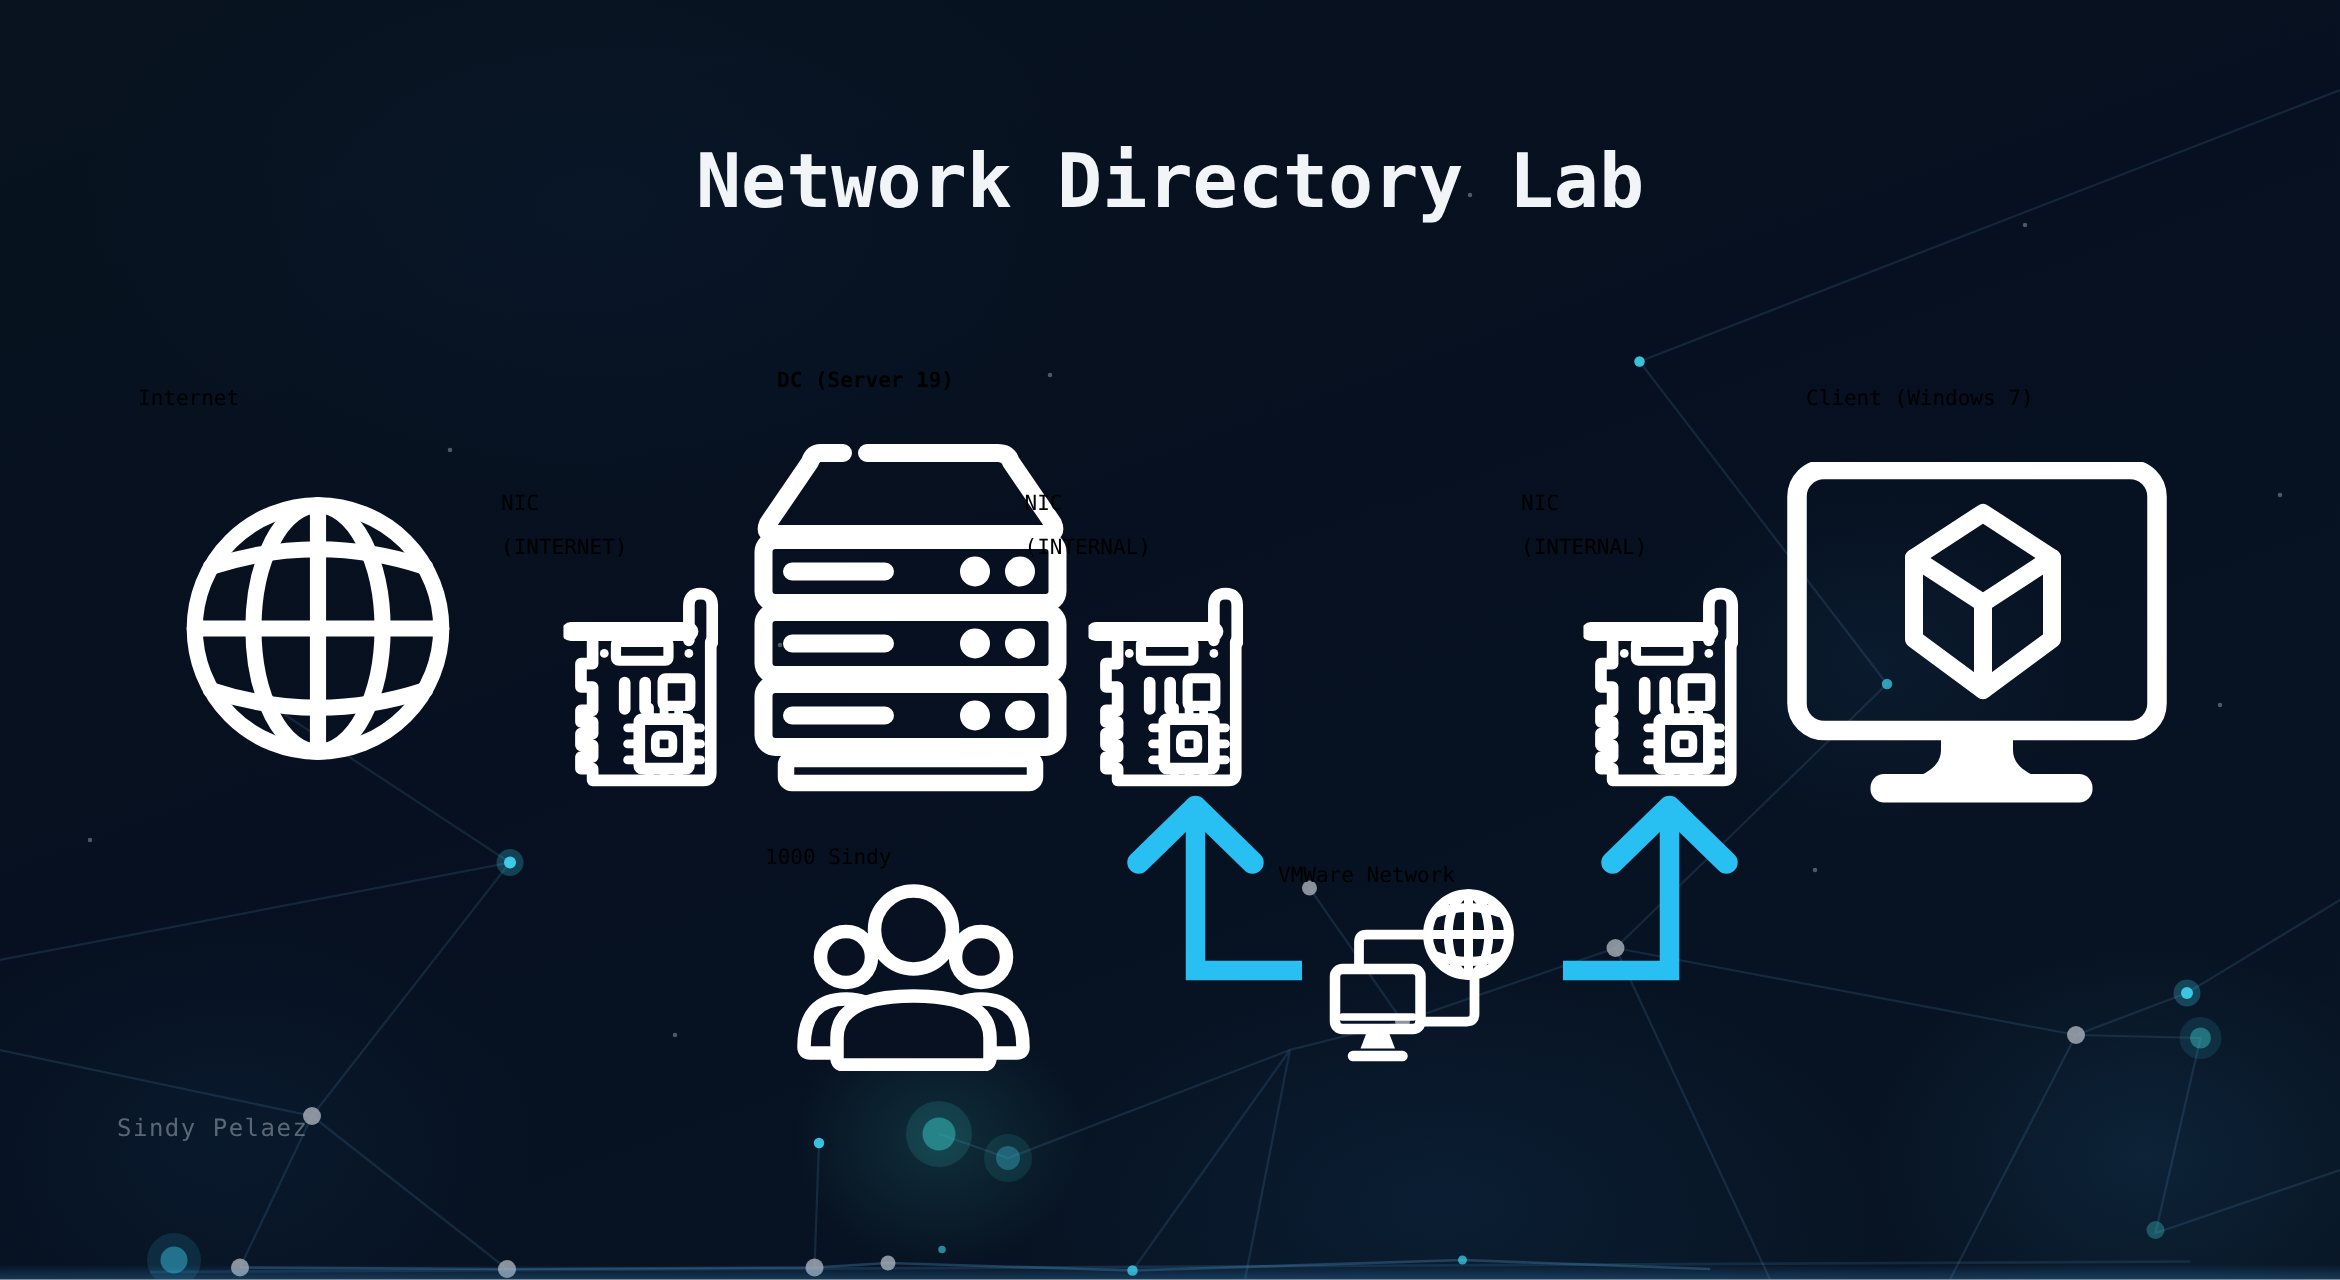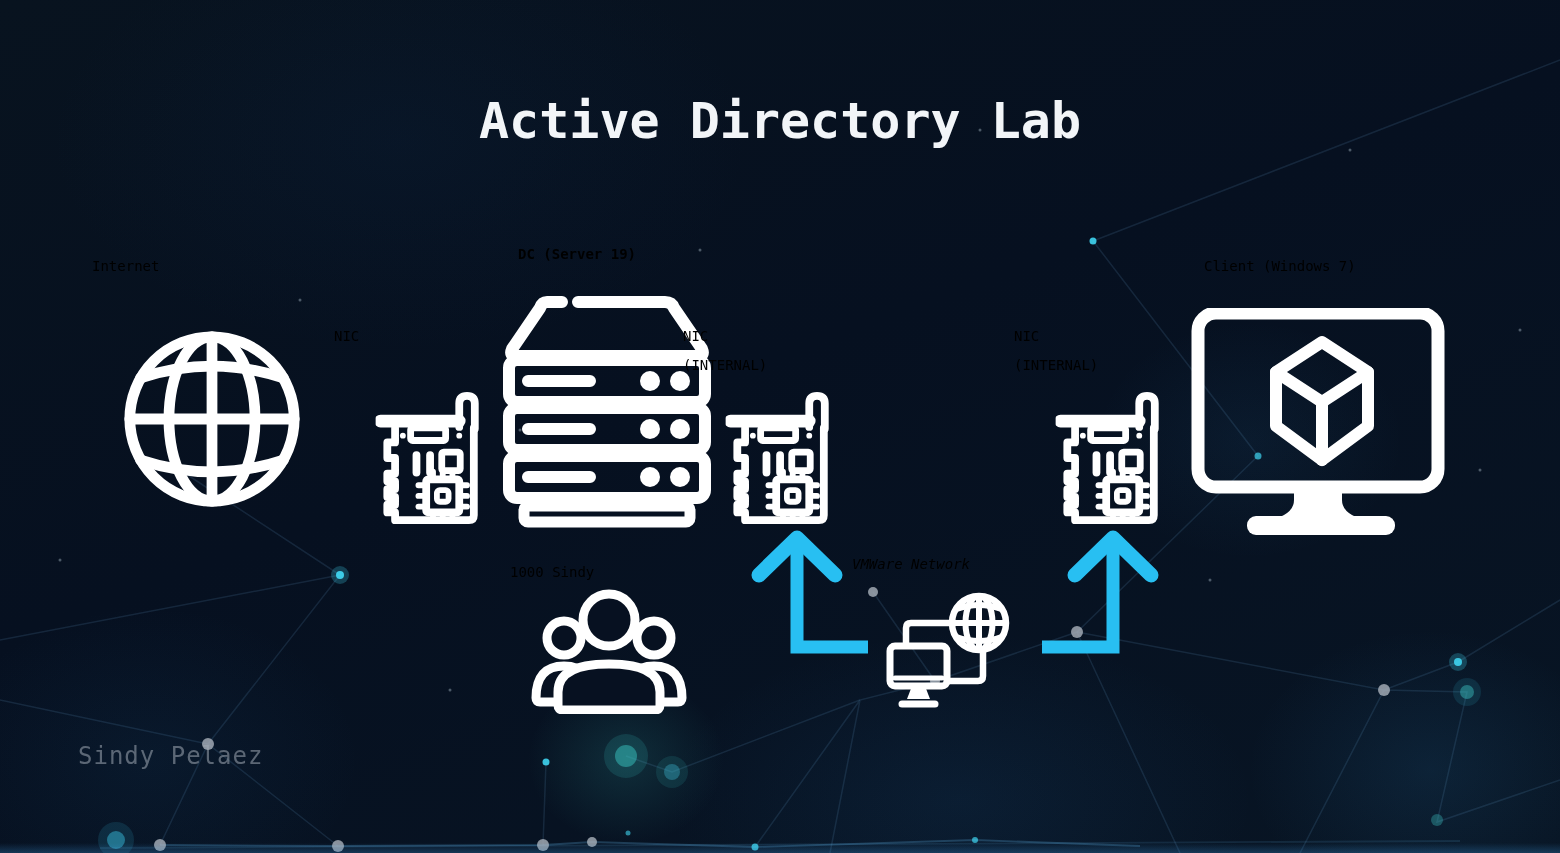--- a/index.html
+++ b/index.html
@@ -23,21 +23,21 @@
   .title{
     position:absolute;left:0;right:0;top:92px;text-align:center;
     font-size:50px;font-weight:700;color:#f2f5f8;line-height:58px;letter-spacing:0;
   }
   .label{
     position:absolute;text-align:left;color:#000000;font-size:14px;line-height:29px;white-space:pre;
   }
   .node{position:absolute;}
   .icon{position:absolute;}
   .watermark{
-    position:absolute;left:78px;top:742px;font-size:24px;letter-spacing:1px;
+    position:absolute;left:78px;top:742px;font-size:16px;letter-spacing:1px;
     color:rgba(160,170,180,0.55);
   }
   .s{stroke:#ffffff;fill:none;stroke-linecap:round;stroke-linejoin:round;}
   .f{fill:#ffffff;stroke:none;}
   .symdefs{position:absolute;width:0;height:0;overflow:hidden;}
 </style>
 </head>
 <body>
 
 <svg class="symdefs" aria-hidden="true">
@@ -114,36 +114,36 @@
     <circle cx="1520" cy="330" r="1.5"></circle>
       <circle cx="60" cy="560" r="1.5"></circle>
     <circle cx="450" cy="690" r="1.5"></circle>
       <circle cx="1210" cy="580" r="1.5"></circle>
     <circle cx="700" cy="250" r="1.5"></circle>
       <circle cx="1480" cy="470" r="1.5"></circle>
   </g>
 </svg>
 <div class="bottom-strip"></div>
 
-<div class="title">Active Directory Lab</div>
+<div class="title">Network Directory Lab</div>
 
 <div class="node">
   <div class="label" style="left:92px;top:252px;width:240px;">Internet</div>
   <svg class="icon" style="left:122px;top:328px;" width="180" height="182" viewBox="0 0 184 184">
     <circle class="s" cx="92" cy="92" r="84" stroke-width="11"></circle>
     <ellipse class="s" cx="92" cy="92" rx="44" ry="84" stroke-width="11"></ellipse>
     <path class="s" d="M92 8 V176" stroke-width="11"></path>
     <path class="s" d="M8 92 H176" stroke-width="11"></path>
     <path class="s" d="M19 50 Q92 26 165 50" stroke-width="11"></path>
     <path class="s" d="M19 134 Q92 158 165 134" stroke-width="11"></path>
   </svg>
 </div>
 
 <div class="node">
-  <div class="label" style="left:334px;top:322px;width:200px;"><span style="display:block">NIC</span></div>
+  <div class="label" style="left:334px;top:322px;width:200px;"><span style="display:block">NIC</span><span style="display:block">(INTERNET)</span></div>
   <svg class="icon" style="left:374px;top:388px;" width="118" height="140" viewBox="0 0 118 144">
     <use href="#sym-nic"></use>
   </svg>
 </div>
 
 <div class="node">
   <div class="label" style="left:518px;top:240px;width:235px;font-weight:bold;">DC (Server 19)</div>
   <svg class="icon" style="left:502px;top:294px;" width="210" height="236" viewBox="0 0 210 236">
     <path class="s" d="M76 8 H163 Q170 8 172 14 L200 55 Q203 62 196 62 H14 Q7 62 10 55 L38 14 Q40 8 45 8 H60" stroke-width="12"></path>
     <rect class="s" x="7" y="66" width="196" height="42" rx="8" stroke-width="12"></rect>
@@ -175,21 +175,21 @@
     <circle cx="36" cy="52" r="17" fill="#071121" class="" stroke="#ffffff" stroke-width="9"></circle>
     <path d="M8 112 Q8 80 36 80 Q64 80 64 112 Q64 116 60 116 H12 Q8 116 8 112 Z" fill="#071121" stroke="#ffffff" stroke-width="9" stroke-linejoin="round"></path>
     <circle cx="126" cy="52" r="17" fill="#071121" stroke="#ffffff" stroke-width="9"></circle>
     <path d="M98 112 Q98 80 126 80 Q154 80 154 112 Q154 116 150 116 H102 Q98 116 98 112 Z" fill="#071121" stroke="#ffffff" stroke-width="9" stroke-linejoin="round"></path>
     <circle cx="81" cy="34" r="26" fill="#071121" stroke="#ffffff" stroke-width="9"></circle>
     <path d="M30 119 V106 Q30 78 81 78 Q132 78 132 106 V119 Q132 124 127 124 H35 Q30 124 30 119 Z" fill="#071121" stroke="#ffffff" stroke-width="9" stroke-linejoin="round"></path>
   </svg>
 </div>
 
 <div class="node">
-  <div class="label" style="left:852px;top:550px;width:200px;font-style:italic;">VMWare Network</div>
+  <div class="label" style="left:852px;top:570px;width:200px;">VMWare Network</div>
   <svg class="icon" style="left:886px;top:584px;" width="132" height="134" viewBox="0 0 132 134">
     <path class="s" d="M20 60 V44 Q20 39 25 39 H64" stroke-width="6.5"></path>
     <path class="s" d="M97 68 V92 Q97 97 92 97 H61" stroke-width="6.5"></path>
     <circle class="s" cx="93" cy="39" r="27" stroke-width="6.5"></circle>
     <ellipse class="s" cx="93" cy="39" rx="13.5" ry="27" stroke-width="6"></ellipse>
     <path class="s" d="M93 12 V66" stroke-width="6"></path>
     <path class="s" d="M66 39 H120" stroke-width="6"></path>
     <path class="s" d="M70.5 25 Q93 17 115.5 25" stroke-width="6"></path>
     <path class="s" d="M70.5 53 Q93 61 115.5 53" stroke-width="6"></path>
     <rect class="s" x="4" y="62" width="57" height="40" rx="5" stroke-width="7"></rect>

